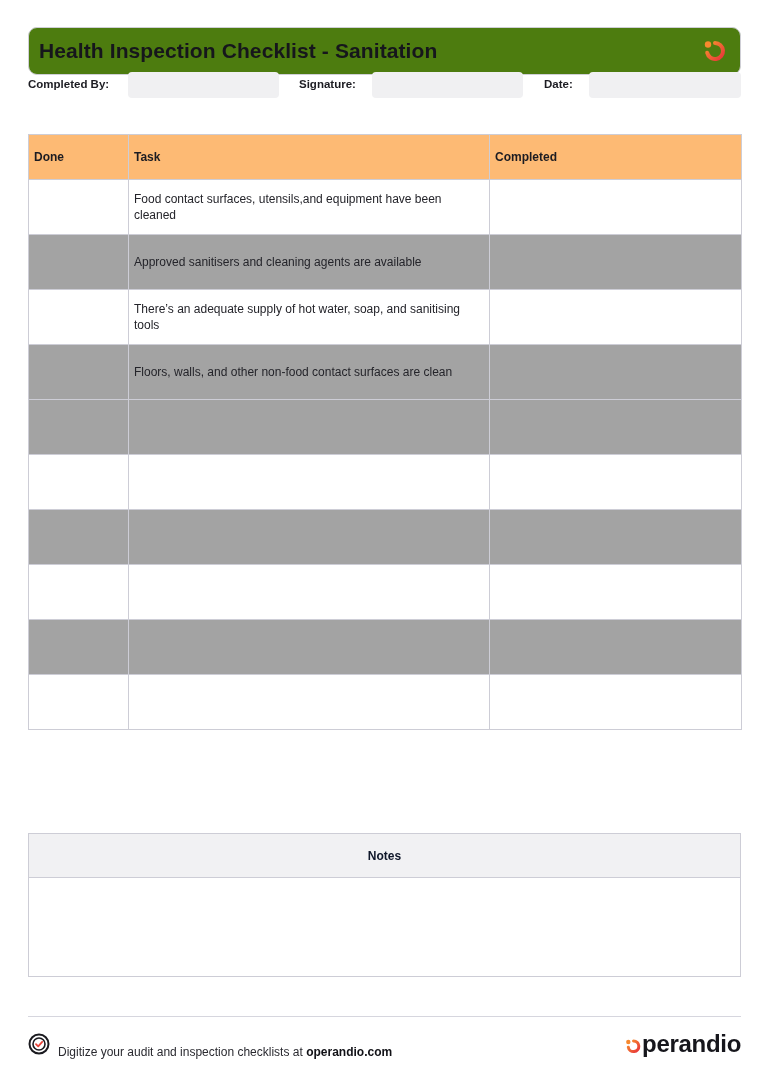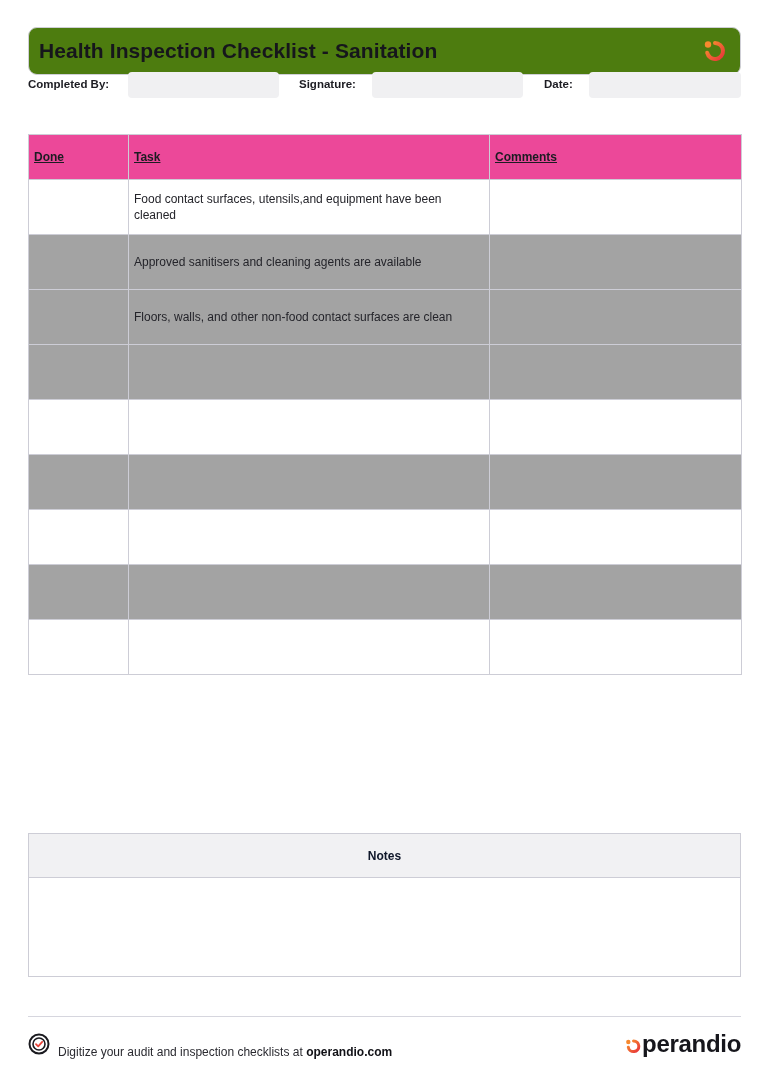--- a/index.html
+++ b/index.html
@@ -18,22 +18,22 @@
   .meta-row { position: absolute; top: 72px; left: 28px; width: 713px; height: 26px; }
   .meta-label { position: absolute; top: 6px; font-size: 11.5px; font-weight: bold; color: #1c1c22; }
   .meta-field { position: absolute; top: 0; height: 26px; background: #f0f0f2; border-radius: 4px; border: none; }
 
   .checklist {
     position: absolute; left: 28px; top: 134px; width: 713px;
     border-collapse: collapse; table-layout: fixed;
   }
   .checklist th, .checklist td { border: 1px solid #cdcdd6; vertical-align: middle; }
   .checklist th {
-    height: 45px; background: #ec4899; text-align: left; font-size: 12px; font-weight: bold;
-    padding: 0 5px; color: #1c1c22; text-decoration: underline;
+    height: 45px; background: #fdba74; text-align: left; font-size: 12px; font-weight: bold;
+    padding: 0 5px; color: #1c1c22;
   }
   .checklist td { height: 55px; font-size: 12px; line-height: 16px; padding: 0 5px; color: #24242a; }
   .checklist tr.alt td { background: #a3a3a3; }
   .col-done { width: 100px; }
   .col-task { width: 361px; }
   .col-comments { width: 252px; }
 
   .notes {
     position: absolute; left: 28px; top: 833px; width: 713px; height: 144px;
     border: 1px solid #cdcdd6;
@@ -86,32 +86,37 @@
 <table class="checklist">
   <colgroup>
     <col class="col-done">
     <col class="col-task">
     <col class="col-comments">
   </colgroup>
   <thead>
     <tr>
       <th>Done</th>
       <th>Task</th>
-      <th>Comments</th>
+      <th>Completed</th>
     </tr>
   </thead>
   <tbody>
     <tr>
       <td></td>
       <td>Food contact surfaces, utensils,and equipment have been cleaned</td>
       <td></td>
     </tr>
     <tr class="alt">
       <td></td>
       <td>Approved sanitisers and cleaning agents are available</td>
+      <td></td>
+    </tr>
+    <tr>
+      <td></td>
+      <td>There’s an adequate supply of hot water, soap, and sanitising tools</td>
       <td></td>
     </tr>
     <tr class="alt">
       <td></td>
       <td>Floors, walls, and other non-food contact surfaces are clean</td>
       <td></td>
     </tr>
     <tr class="alt">
       <td></td>
       <td></td>

